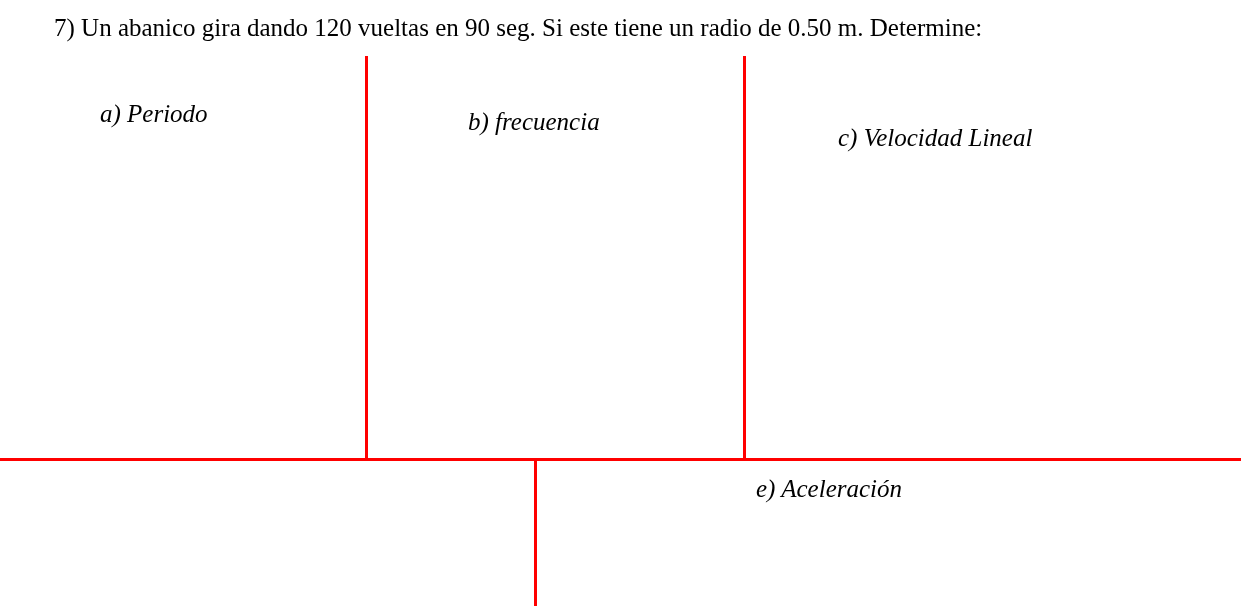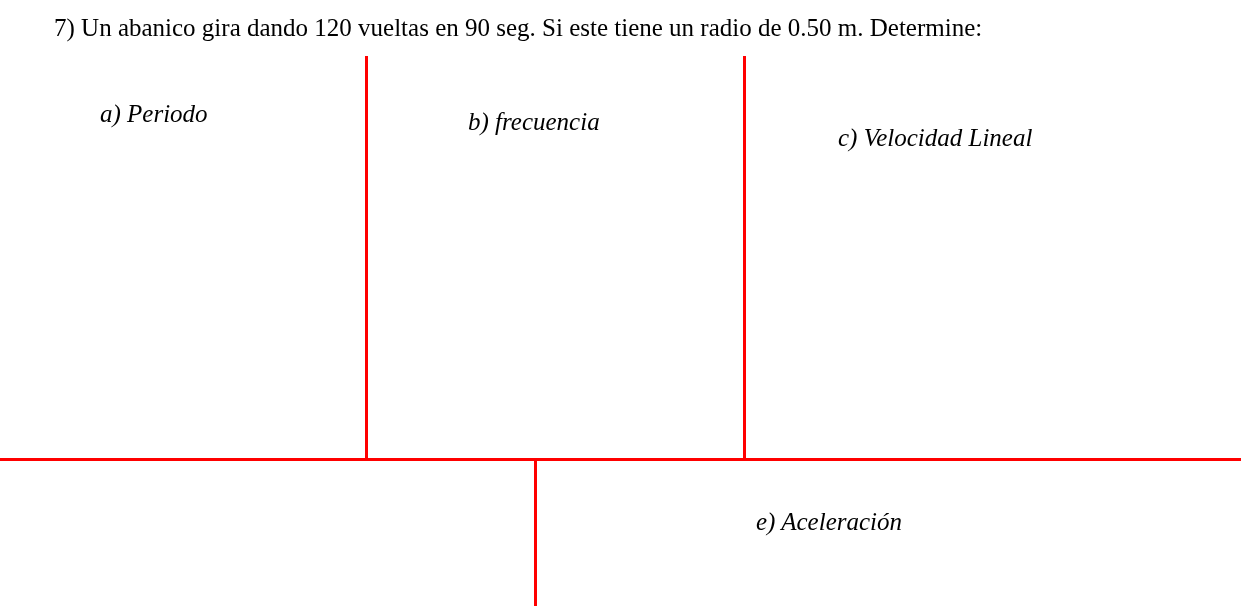--- a/index.html
+++ b/index.html
@@ -47,20 +47,20 @@
 
   <div class="question">7) Un abanico gira dando 120 vueltas en 90 seg. Si este tiene un radio de 0.50 m. Determine:</div>
 
   <div class="label" style="left:468px; top:108px;">b) frecuencia</div>
 
   <div class="label" style="left:100px; top:100px;">a) Periodo</div>
 
   <div class="label" style="left:838px; top:124px;">c) Velocidad Lineal</div>
 
 
-  <div class="label" style="left:756px; top:508px;">e) Aceleración</div>
+  <div class="label" style="left:756px; top:475px;">e) Aceleración</div>
 
   <div class="line v1"></div>
   <div class="line v2"></div>
   <div class="line h1"></div>
   <div class="line v3"></div>
 
 </div>
 
 </body></html>

